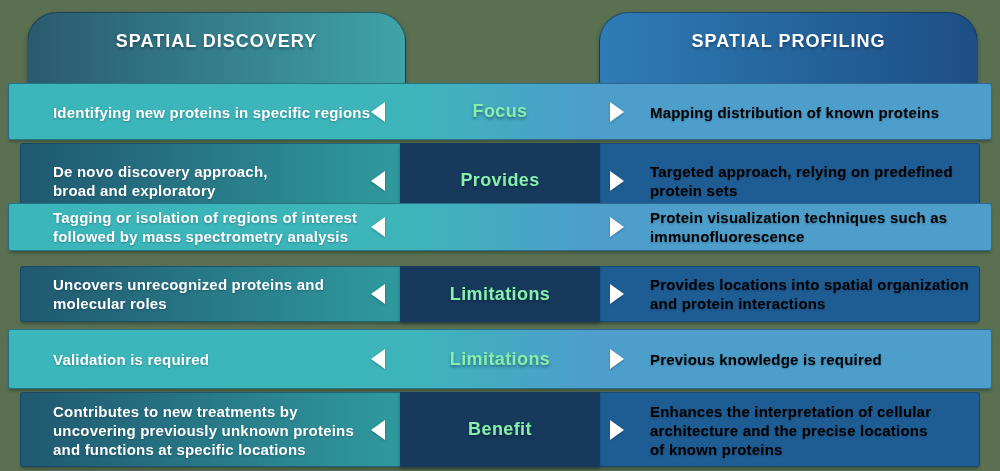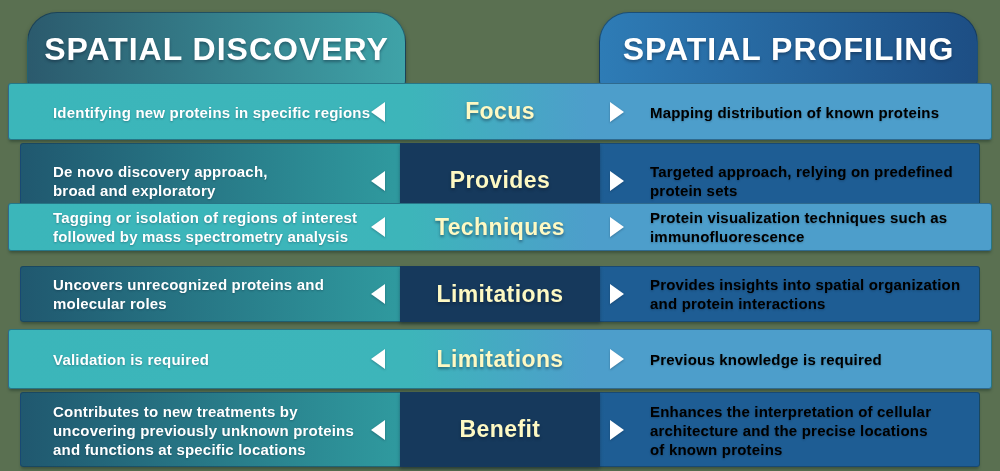--- a/index.html
+++ b/index.html
@@ -24,21 +24,21 @@
   }
   .tab-left{
     left:27px;
     background:linear-gradient(90deg,#2b5a6d 0%,#3fa3a8 100%);
   }
   .tab-right{
     left:599px;
     background:linear-gradient(90deg,#2e7cb6 0%,#1d4e84 100%);
   }
   .tab-title{
-    color:#fff;font-size:32px;font-weight:700;letter-spacing:1px;
+    color:#fff;font-size:18px;font-weight:700;letter-spacing:1px;
     margin-top:18px;
     text-shadow:0 2px 3px rgba(10,25,45,.4);
     white-space:nowrap;
   }
   
   .row{position:absolute;left:0;width:1000px;z-index:2;}
   .strip{
     position:absolute;top:0;bottom:0;
     border:1px solid rgba(18,54,82,.5);
     border-radius:3px;
@@ -67,21 +67,21 @@
   }
   .arrow{position:absolute;top:50%;transform:translateY(-50%);width:0;height:0;
     border-top:10px solid transparent;border-bottom:10px solid transparent;
     filter:drop-shadow(0 1px 1px rgba(10,25,45,.3));
   }
   .arrow-left{left:371px;border-right:14px solid #fff;}
   .arrow-right{left:610px;border-left:14px solid #fff;}
   .label{
     position:absolute;left:400px;width:200px;top:0;bottom:0;
     display:flex;align-items:center;justify-content:center;
-    color:#fef9c3;font-size:23px;font-weight:700;letter-spacing:.4px;
+    color:#86efac;font-size:18px;font-weight:700;letter-spacing:.4px;
     text-shadow:0 2px 3px rgba(10,25,45,.45);
   }
   .row.dark .label{
     background:#16395c;
     box-shadow:0 2px 3px rgba(10,25,45,.35);
   }
 </style>
 </head>
 <body>
 
@@ -117,36 +117,35 @@
 protein sets</div>
     </div>
   </div>
 
   <div class="row light" style="top:203px;height:48px">
     <div class="strip"></div>
     <div class="content">
       <div class="ltext">Tagging or isolation of regions of interest
 followed by mass spectrometry analysis</div>
       <div class="arrow arrow-left"></div>
-      <div class="label">Techniques</div>
       <div class="arrow arrow-right"></div>
       <div class="rtext">Protein visualization techniques such as
 immunofluorescence</div>
     </div>
   </div>
 
   <div class="row dark" style="top:266px;height:56px">
     <div class="strip"></div>
     <div class="content">
       <div class="ltext">Uncovers unrecognized proteins and
 molecular roles</div>
       <div class="arrow arrow-left"></div>
       <div class="label">Limitations</div>
       <div class="arrow arrow-right"></div>
-      <div class="rtext">Provides insights into spatial organization
+      <div class="rtext">Provides locations into spatial organization
 and protein interactions</div>
     </div>
   </div>
 
   <div class="row light" style="top:329px;height:60px">
     <div class="strip"></div>
     <div class="content">
       <div class="ltext">Validation is required</div>
       <div class="arrow arrow-left"></div>
       <div class="label">Limitations</div>

